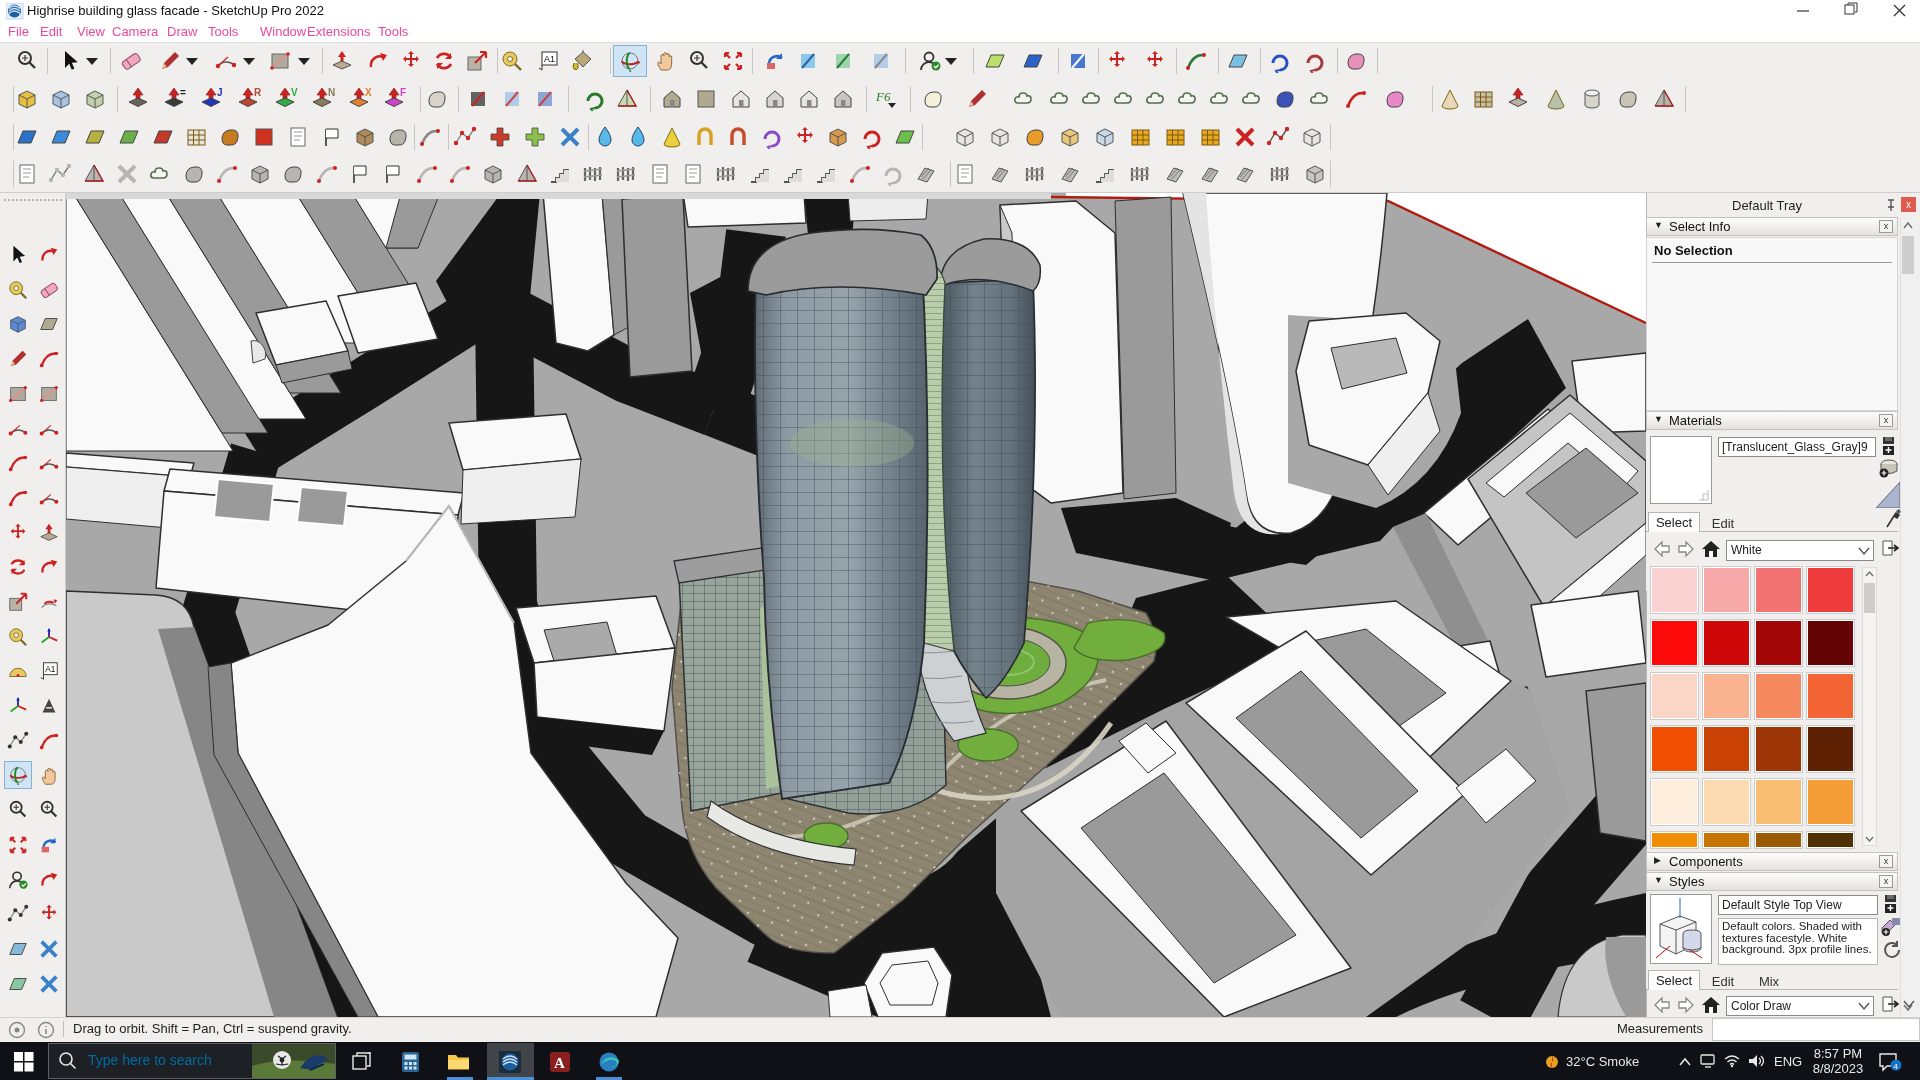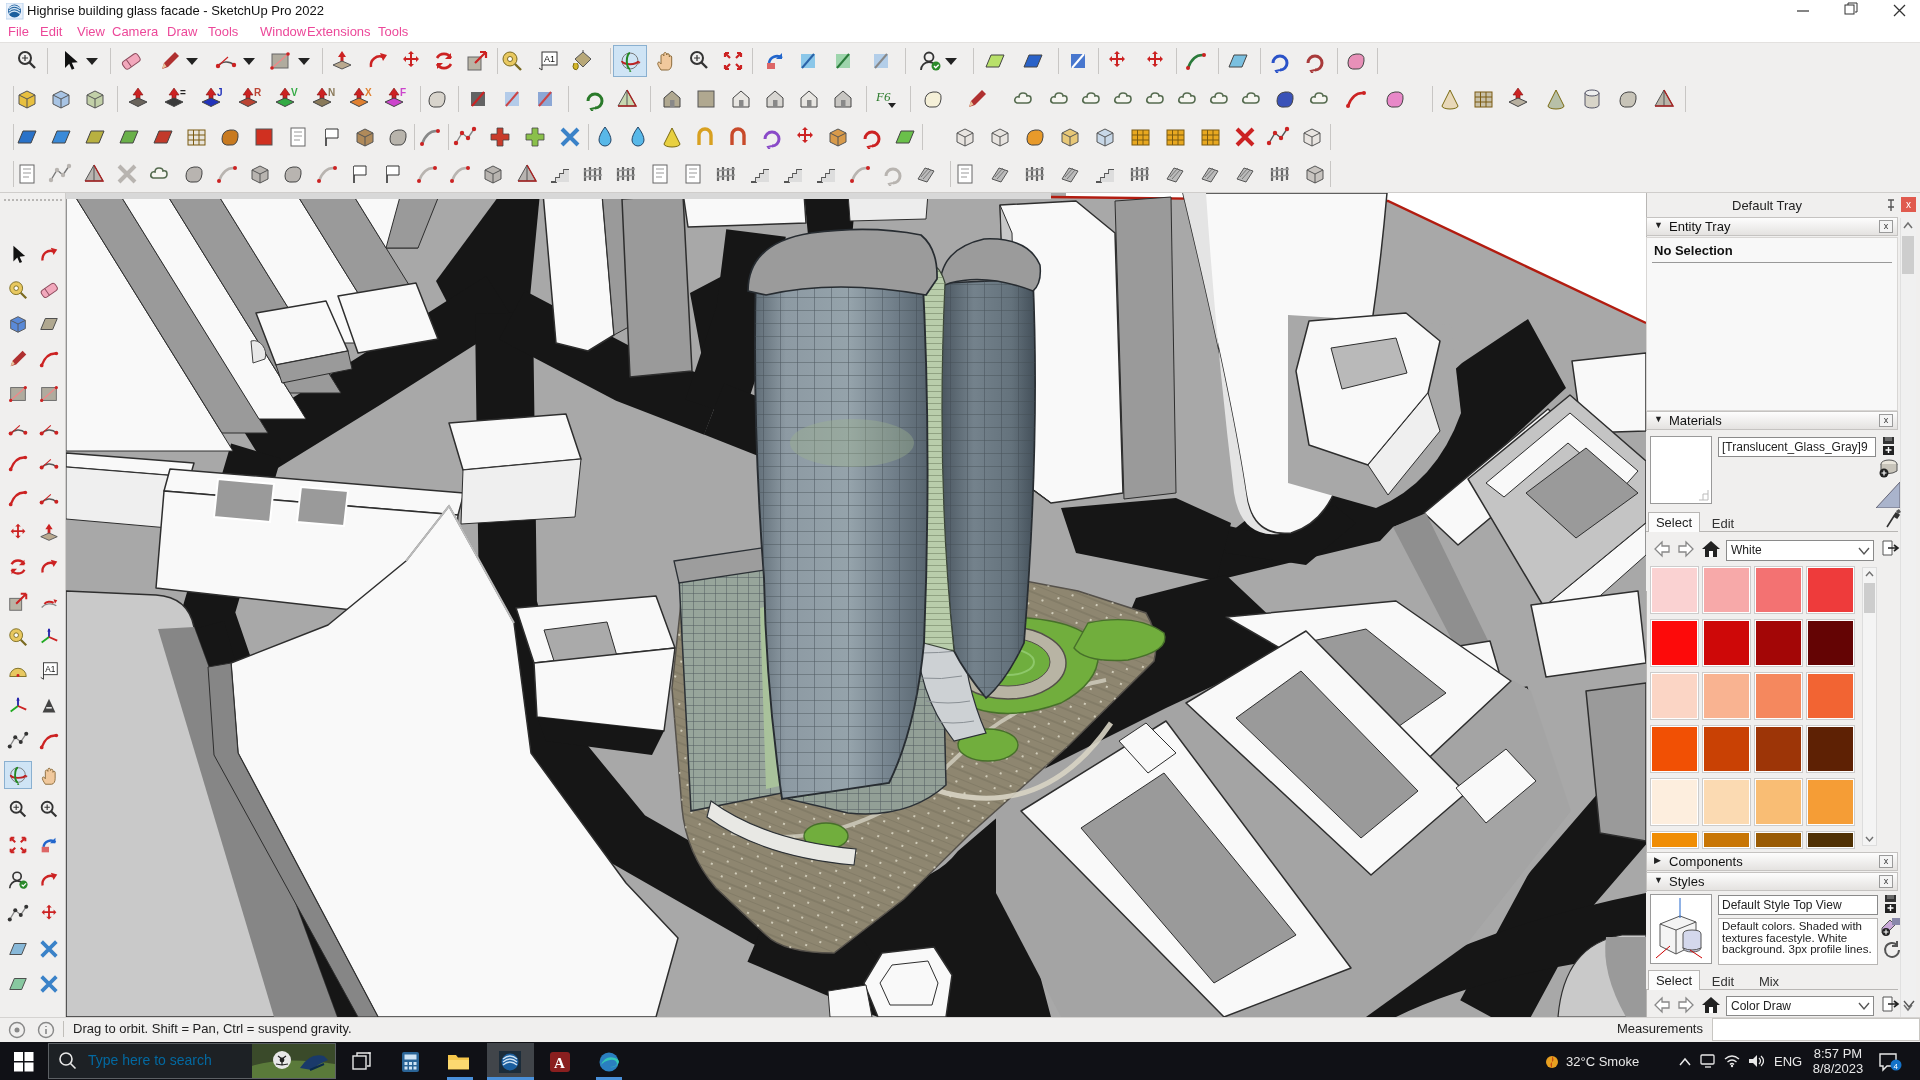--- a/index.html
+++ b/index.html
@@ -1101,21 +1101,21 @@
   </svg>
 <div class="abs" style="left:1901px;top:197px;width:15px;height:15px;background:#e05a4e;color:#fff;font-size:10px;text-align:center;line-height:15px">x</div>
 <div class="abs" style="left:1900px;top:218px;width:16px;height:799px;background:#f0f0f0;border-left:1px solid #e0e0e0"></div>
 <svg class="abs" style="left:1902px;top:220px" width="12" height="12">
     <path d="M2 8 L6 3 L10 8" fill="none" stroke="#707070" stroke-width="1.5"></path>
   </svg>
 <div class="abs" style="left:1902px;top:236px;width:12px;height:38px;background:#cdcdcd"></div>
 <svg class="abs" style="left:1902px;top:1002px" width="12" height="12">
     <path d="M2 3 L6 8 L10 3" fill="none" stroke="#707070" stroke-width="1.5"></path>
   </svg>
-<div class="panelhdr" style="top:217px;width:252px">Entity Tray</div>
+<div class="panelhdr" style="top:217px;width:252px">Select Info</div>
 <span class="abs" style="left:1654px;top:220px;font-size:9px;color:#222">▼</span>
 <div class="hdrbtn" style="left:1879px;top:220px">x</div>
 <div class="abs" style="left:1646px;top:237px;width:252px;height:174px;background:#f8f8f8;border:1px solid #d8d6d4"></div>
 <div class="abs" style="left:1654px;top:243px;font-size:13px;font-weight:bold;color:#111">No Selection</div>
 <div class="abs" style="left:1652px;top:262px;width:240px;height:1px;background:#999"></div>
 <div class="panelhdr" style="top:411px;width:252px">Materials</div>
 <span class="abs" style="left:1654px;top:414px;font-size:9px;color:#222">▼</span>
 <div class="hdrbtn" style="left:1879px;top:414px">x</div>
 <div class="abs" style="left:1646px;top:431px;width:252px;height:160px;background:#f0efee"></div>
 <div class="abs" style="left:1650px;top:436px;width:62px;height:68px;background:#fff;border:1px solid #9a9a9a"></div>

